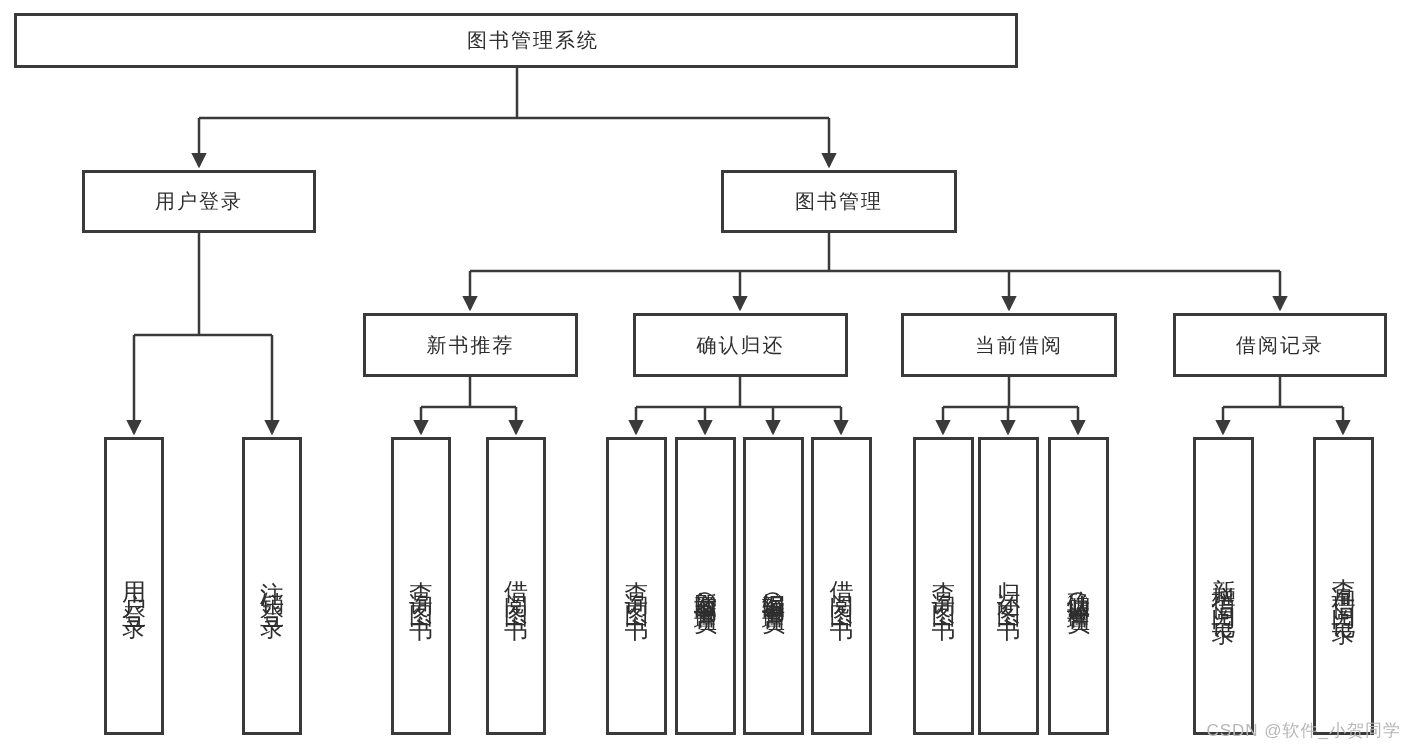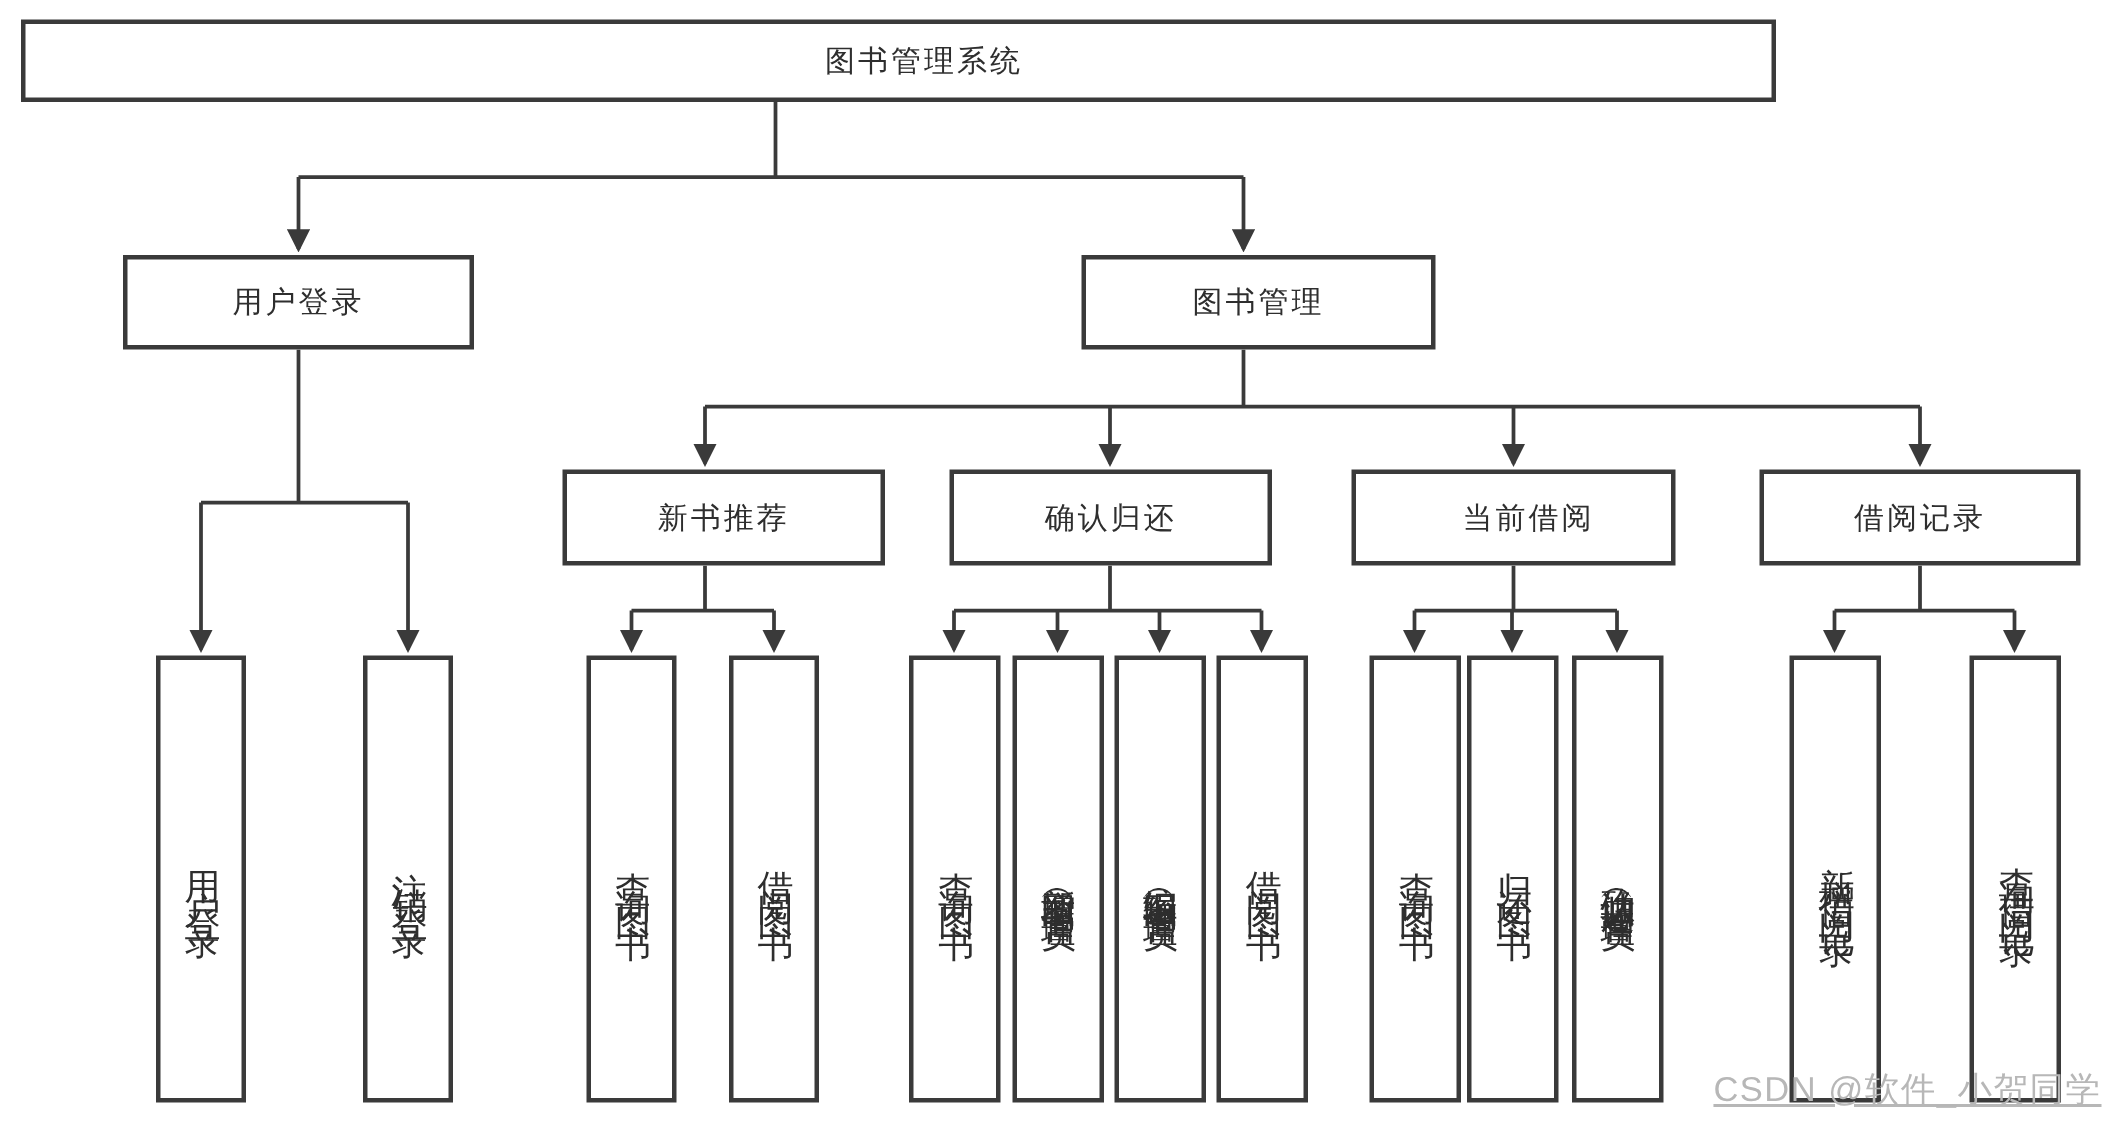--- a/index.html
+++ b/index.html
@@ -31,26 +31,25 @@
     letter-spacing: 12px;
     line-height: 1;
     white-space: nowrap;
   }
   .tight .v-text { font-size: 23px; letter-spacing: 3px; }
   .semi .v-text  { letter-spacing: 9px; }
   #watermark {
     position: absolute;
     right: 4px;
     bottom: 5px;
-    font-size: 23px;
+    font-size: 17px;
     letter-spacing: 1px;
     color: #b7b7b7;
     z-index: 5;
     white-space: nowrap;
-    text-decoration: underline;
   }
 </style>
 </head>
 <body>
 
 <div id="stage">
 
   <svg id="wires" viewBox="0 0 1405 747" xmlns="http://www.w3.org/2000/svg">
     <defs>
       <marker id="arw" viewBox="0 0 10 10" refX="8.5" refY="5" markerWidth="6.2" markerHeight="6.2" orient="auto">
@@ -82,32 +81,32 @@
       <line x1="773" y1="407" x2="773" y2="433"></line>
       <line x1="841" y1="407" x2="841" y2="433"></line>
       <line x1="943" y1="407" x2="943" y2="433"></line>
       <line x1="1008" y1="407" x2="1008" y2="433"></line>
       <line x1="1078" y1="407" x2="1078" y2="433"></line>
       <line x1="1223" y1="407" x2="1223" y2="433"></line>
       <line x1="1343" y1="407" x2="1343" y2="433"></line>
     </g>
   </svg>
 
-  <div class="box root-box" style="left:14px; top:13px; width:1170px; height:55px;padding-left:34px;">
+  <div class="box root-box" style="left:14px; top:13px; width:1004px; height:55px;padding-left:34px;">
     <span class="h-label">图书管理系统</span>
   </div>
 
   <div class="box" style="left:82px; top:170px; width:234px; height:63px;">
     <span class="h-label">用户登录</span>
   </div>
   <div class="box" style="left:711px; top:170px; width:236px; height:63px;margin-left:10px;">
     <span class="h-label">图书管理</span>
   </div>
 
-  <div class="box" style="left:363px; top:313px; width:215px; height:64px;margin-left:12px;">
+  <div class="box" style="left:363px; top:313px; width:215px; height:64px;">
     <span class="h-label">新书推荐</span>
   </div>
   <div class="box" style="left:633px; top:313px; width:215px; height:64px;">
     <span class="h-label">确认归还</span>
   </div>
   <div class="box" style="left:901px; top:313px; width:216px; height:64px;padding-left:20px;">
     <span class="h-label">当前借阅</span>
   </div>
   <div class="box" style="left:1173px; top:313px; width:214px; height:64px;">
     <span class="h-label">借阅记录</span>

